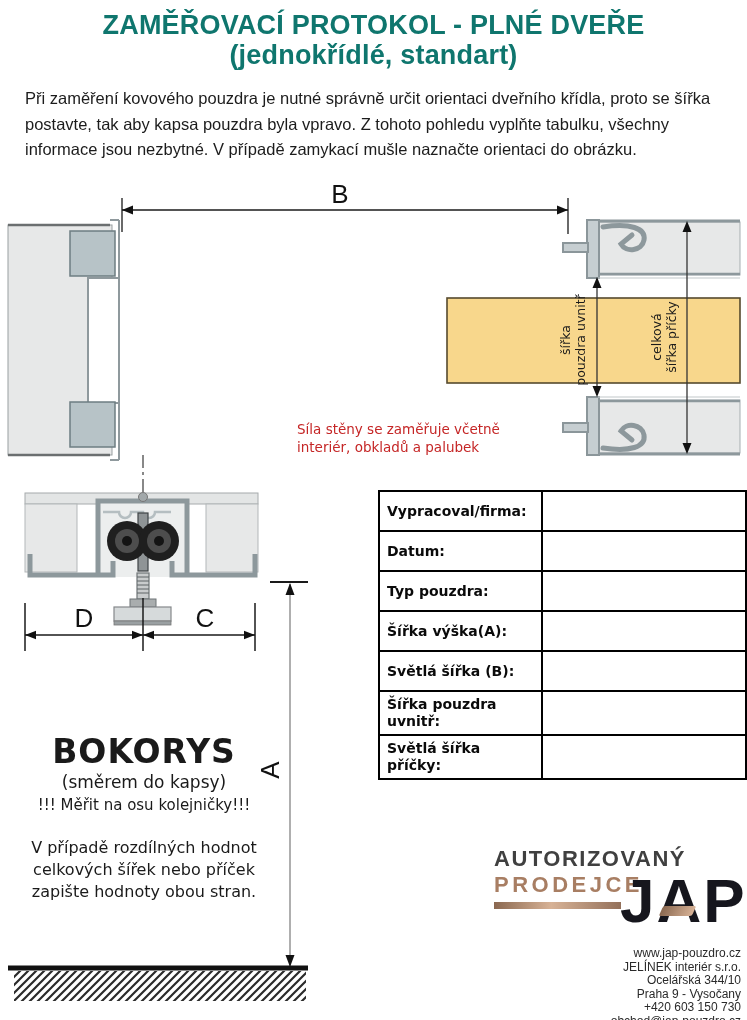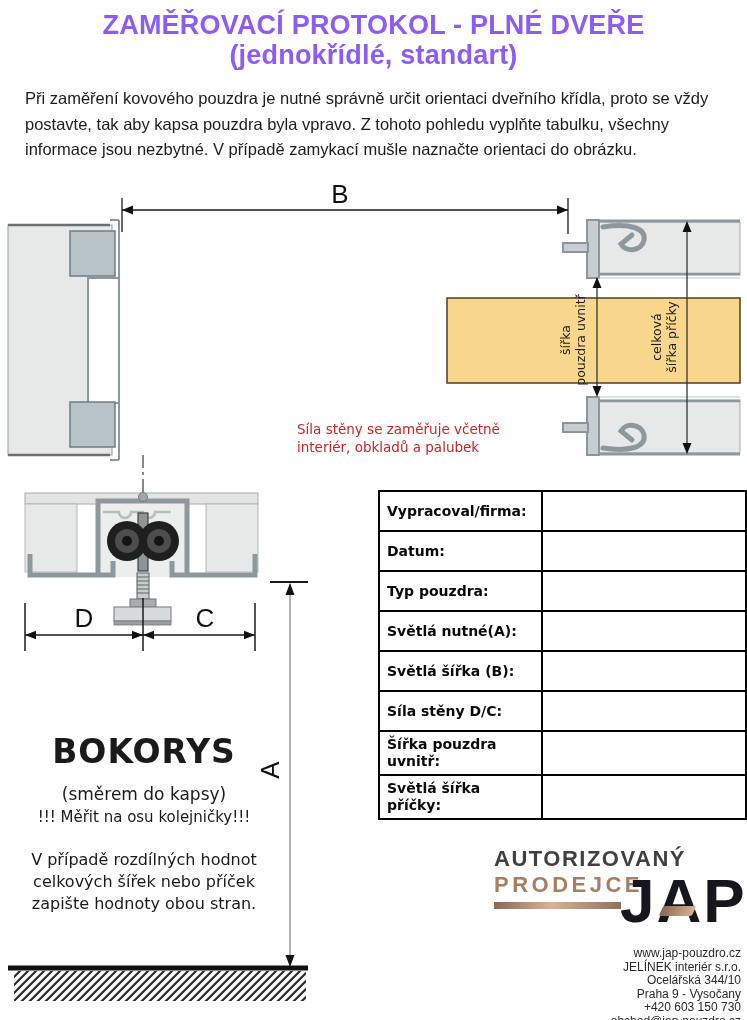--- a/index.html
+++ b/index.html
@@ -4,21 +4,21 @@
 <style>
   html,body{margin:0;padding:0;background:#fff;}
   #page{
     position:relative;width:747px;height:1020px;background:#ffffff;overflow:hidden;
     font-family:"Liberation Sans",sans-serif;color:#111;
   }
   .abs{position:absolute;}
 
   
   #title{top:10px;left:0;width:747px;text-align:center;font-weight:bold;
-         font-size:27px;line-height:30px;letter-spacing:.2px;color:#8b5cf6;}
+         font-size:27px;line-height:30px;letter-spacing:.2px;color:#0f766e;}
 
   
   #intro{top:86px;left:25px;width:700px;font-size:16.5px;line-height:25.5px;color:#1c1c1c;}
 
   
   #red-note{top:420px;left:297px;font-family:"DejaVu Sans",sans-serif;
             font-size:13.5px;line-height:18px;color:#c52626;}
 
   
   #spec-table{top:490px;left:378px;border-collapse:collapse;table-layout:fixed;}
@@ -27,21 +27,21 @@
                  padding:2px 4px 2px 7px;vertical-align:middle;line-height:17px;}
   #spec-table td.val{width:195px;font-weight:normal;}
   #spec-table td.lbl{width:150px;}
   #spec-table tr.r1 td{height:34px;}
   #spec-table tr.r2 td{height:38px;}
 
   
   #side-text{top:733px;left:8px;width:272px;text-align:center;
              font-family:"DejaVu Sans",sans-serif;color:#1a1a1a;}
   #side-text .h{font-size:33px;line-height:38px;font-weight:700;letter-spacing:1px;}
-  #side-text .s1{font-size:17px;line-height:23px;margin-top:12px;}
+  #side-text .s1{font-size:17px;line-height:23px;}
   #side-text .s2{font-size:15px;line-height:23px;text-align:center;}
   #side-text .note{margin-top:20px;font-size:16px;line-height:22px;text-align:center;}
 
   
   #auth1{top:846px;left:494px;font-size:22px;font-weight:bold;letter-spacing:1.5px;color:#404040;}
   #auth2{top:872px;left:494px;font-size:22px;font-weight:bold;letter-spacing:3.5px;color:#a87e63;text-align:center;}
   #auth-bar{top:902px;left:494px;width:127px;height:7px;
             background:linear-gradient(90deg,#8a6850,#d7b296 45%,#93705a);}
   #brand{top:869px;left:620px;font-size:62px;line-height:64px;font-weight:bold;
          letter-spacing:2px;color:#16161d;}
@@ -52,21 +52,21 @@
 </head>
 <body>
 
 <div id="page">
 
   <div id="title" class="abs">
     <div>ZAMĚŘOVACÍ PROTOKOL - PLNÉ DVEŘE</div>
     <div>(jednokřídlé, standart)</div>
   </div>
 
-  <div id="intro" class="abs">Při zaměření kovového pouzdra je nutné správně určit orientaci dveřního křídla, proto se vždy postavte, tak aby kapsa pouzdra byla vpravo. Z tohoto pohledu vyplňte tabulku, všechny informace jsou nezbytné. V případě zamykací mušle naznačte orientaci do obrázku.</div>
+  <div id="intro" class="abs">Při zaměření kovového pouzdra je nutné správně určit orientaci dveřního křídla, proto se šířka postavte, tak aby kapsa pouzdra byla vpravo. Z tohoto pohledu vyplňte tabulku, všechny informace jsou nezbytné. V případě zamykací mušle naznačte orientaci do obrázku.</div>
 
   <svg class="abs" style="top:170px;left:0" width="747" height="300" viewBox="0 0 747 300">
 
     <g>
       <rect x="8" y="55" width="104" height="230" fill="#e7e8e8" stroke="#9aa0a2" stroke-width="1"></rect>
       <line x1="8" y1="55" x2="110" y2="55" stroke="#6b6f70" stroke-width="2.5"></line>
       <line x1="8" y1="285" x2="110" y2="285" stroke="#6b6f70" stroke-width="2.5"></line>
       <rect x="88" y="108" width="31" height="125" fill="#ffffff" stroke="#8f999d" stroke-width="2"></rect>
       <rect x="70" y="61" width="45" height="45" fill="#b7c3c7" stroke="#6e7e82" stroke-width="1.5"></rect>
       <rect x="70" y="232" width="45" height="45" fill="#b7c3c7" stroke="#6e7e82" stroke-width="1.5"></rect>
@@ -205,29 +205,25 @@
     </tr>
     <tr class="r1">
       <td class="lbl">Datum:</td>
       <td class="val"></td>
     </tr>
     <tr class="r1">
       <td class="lbl">Typ pouzdra:</td>
       <td class="val"></td>
     </tr>
     <tr class="r1">
-      <td class="lbl">Světlá nutné(A):</td>
+      <td class="lbl">Šířka výška(A):</td>
       <td class="val"></td>
     </tr>
     <tr class="r1">
       <td class="lbl">Světlá šířka (B):</td>
-      <td class="val"></td>
-    </tr>
-    <tr class="r1">
-      <td class="lbl">Síla stěny D/C:</td>
       <td class="val"></td>
     </tr>
     <tr class="r2">
       <td class="lbl">Šířka pouzdra uvnitř:</td>
       <td class="val"></td>
     </tr>
     <tr class="r2">
       <td class="lbl">Světlá šířka příčky:</td>
       <td class="val"></td>
     </tr>

